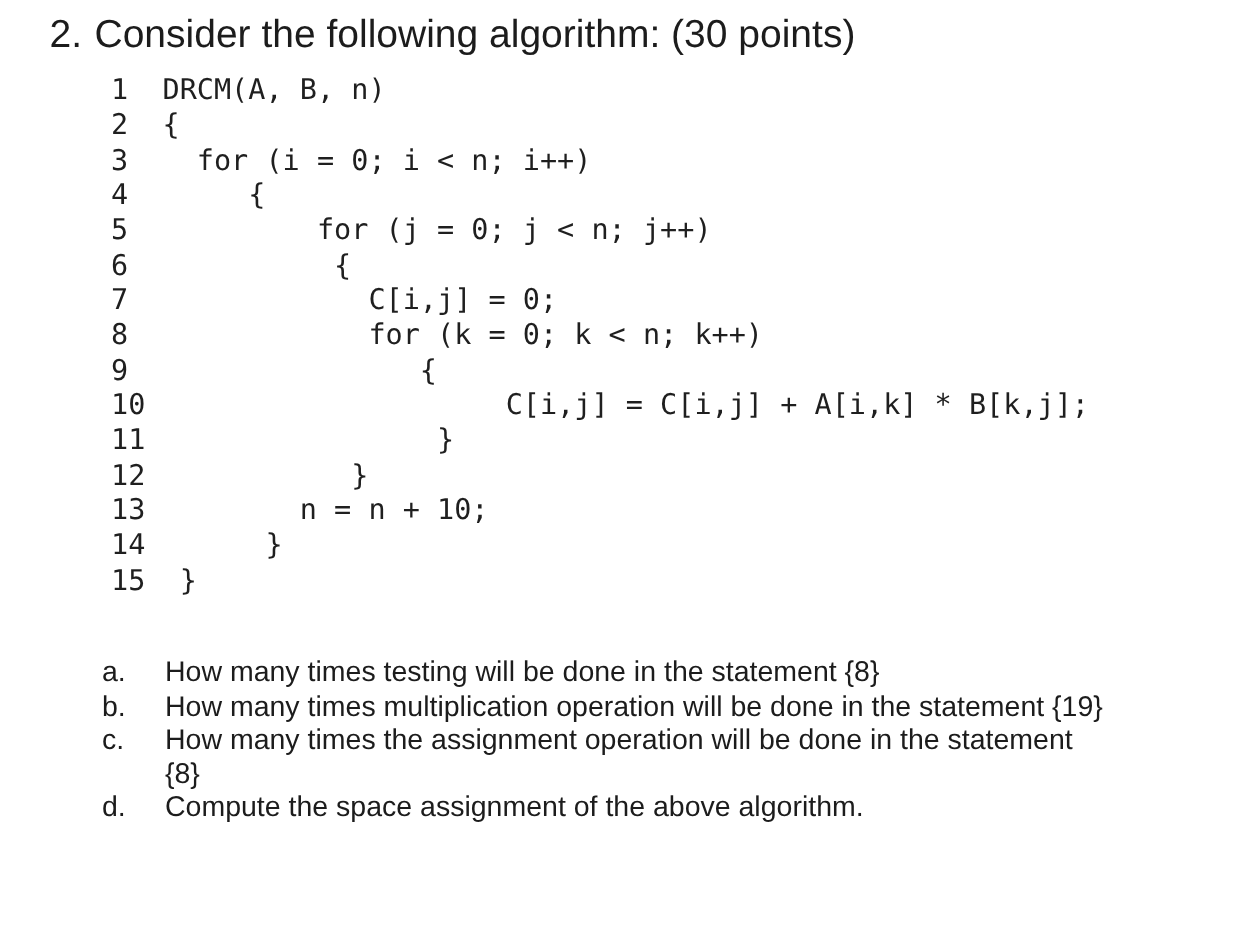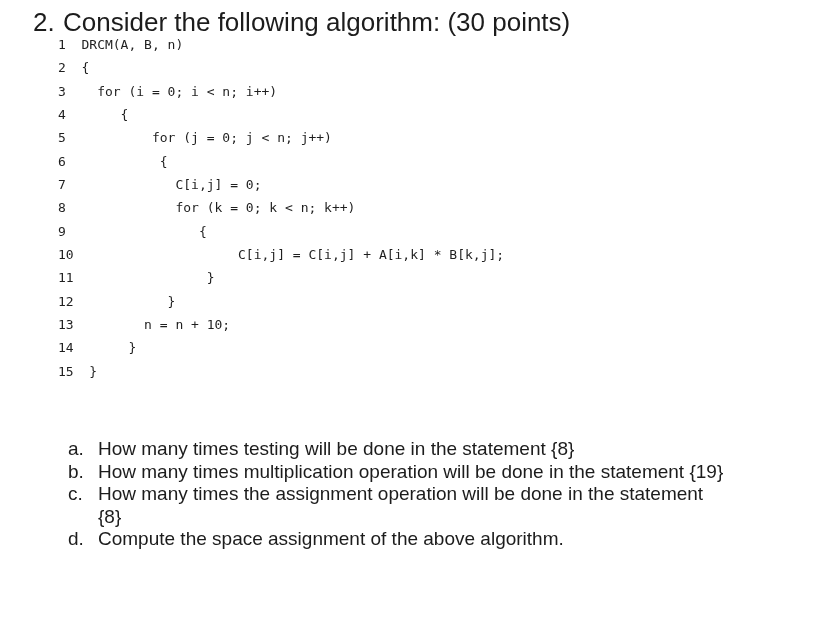--- a/index.html
+++ b/index.html
@@ -25,23 +25,23 @@
     white-space: nowrap;
   }
   .heading .q-num {
     display: inline-block;
     width: 30px;
   }
   .code-block {
     position: absolute;
     left: 58px;
     top: 33px;
-    margin: 0;
+    margin: 16px;
     font-family: "DejaVu Sans Mono", "Liberation Mono", monospace;
-    font-size: 13px;
+    font-size: 19px;
     line-height: 23.35px;
     color: #1f1f1f;
   }
   .code-block .code-line {
     white-space: pre;
   }
   .questions {
     position: absolute;
     left: 68px;
     top: 438px;
@@ -54,20 +54,21 @@
   }
   .q-label {
     flex: 0 0 30px;
     width: 30px;
   }
   .q-body {
     flex: 1 1 auto;
   }
   .q-body div {
     white-space: pre-wrap;
+    margin-left: 12px;
   }
 </style>
 </head>
 <body>
 
 <div class="heading">
   <span class="q-num">2.</span><span>Consider the following algorithm: (30 points)</span>
 </div>
 
 <pre class="code-block"><div class="code-line">1  DRCM(A, B, n)</div><div class="code-line">2  {</div><div class="code-line">3    for (i = 0; i &lt; n; i++)</div><div class="code-line">4       {</div><div class="code-line">5           for (j = 0; j &lt; n; j++)</div><div class="code-line">6            {</div><div class="code-line">7              C[i,j] = 0;</div><div class="code-line">8              for (k = 0; k &lt; n; k++)</div><div class="code-line">9                 {</div><div class="code-line">10                     C[i,j] = C[i,j] + A[i,k] * B[k,j];</div><div class="code-line">11                 }</div><div class="code-line">12            }</div><div class="code-line">13         n = n + 10;</div><div class="code-line">14       }</div><div class="code-line">15  }</div></pre>

